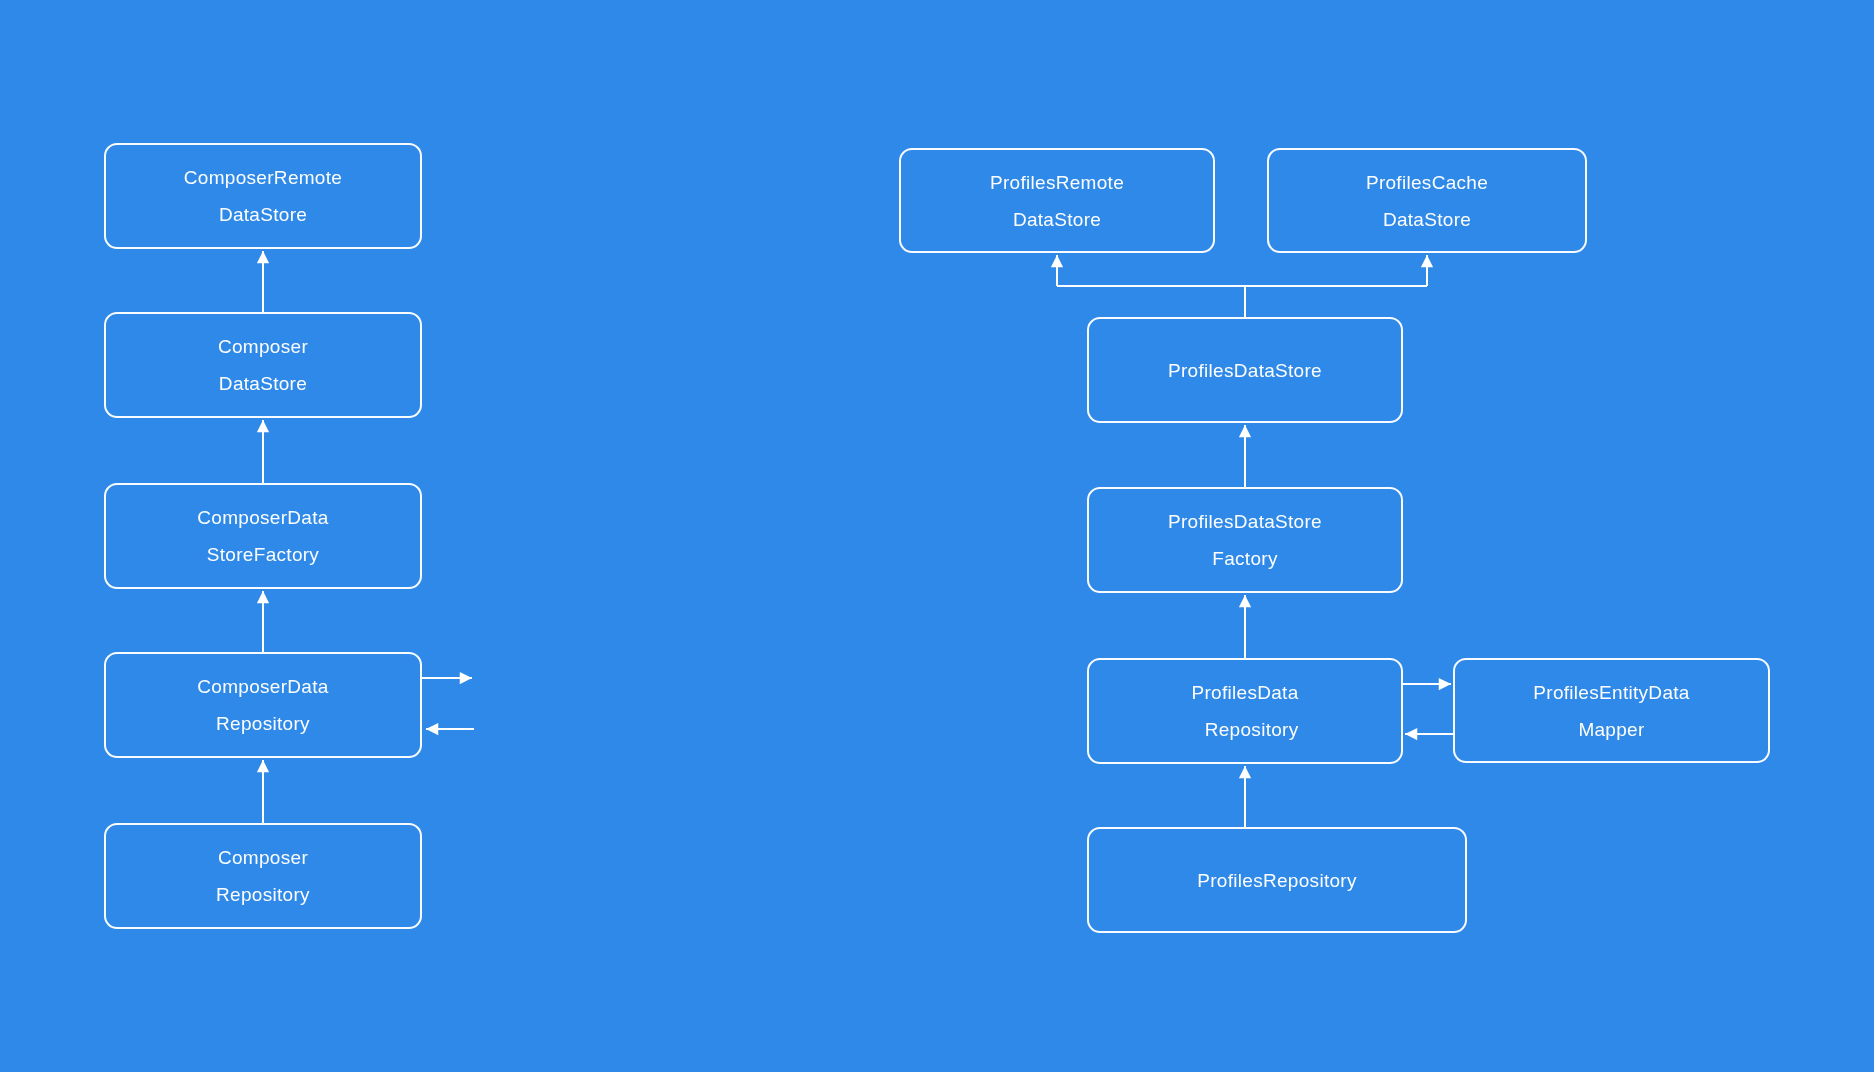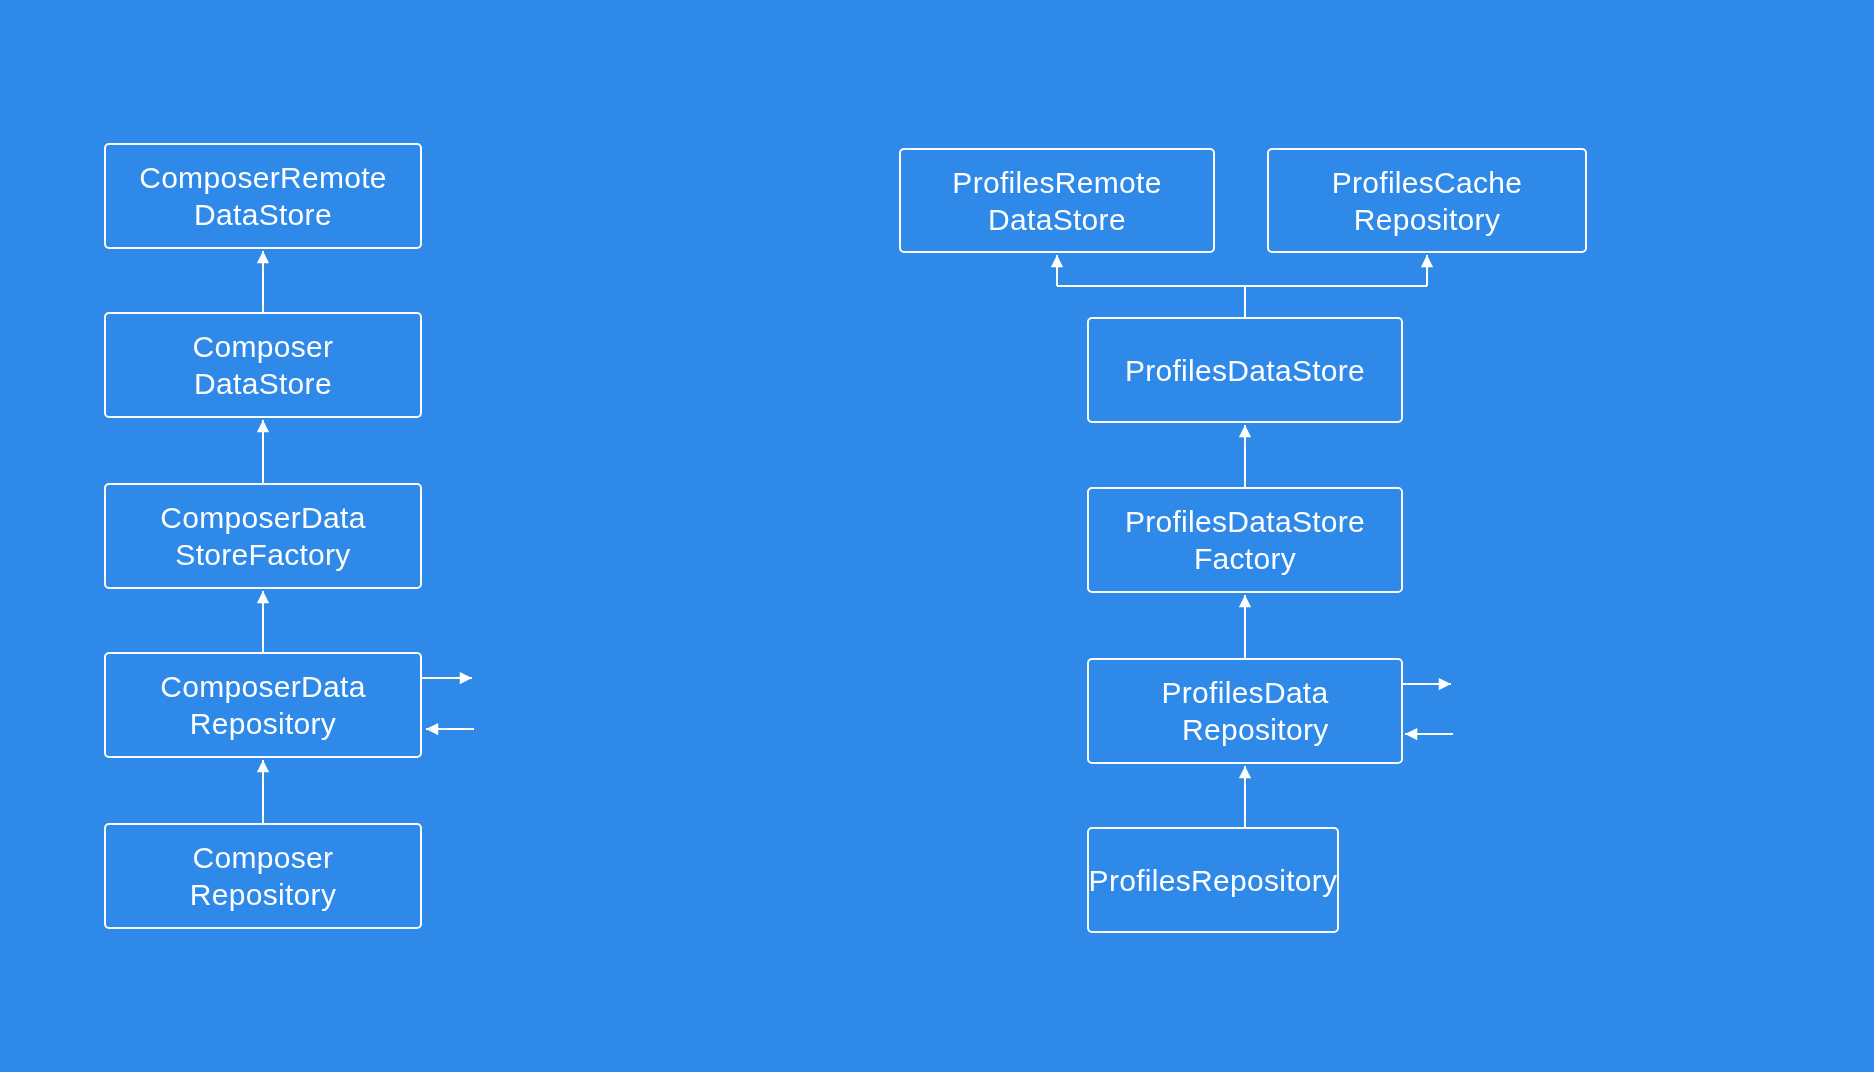--- a/index.html
+++ b/index.html
@@ -19,47 +19,47 @@
     position: absolute;
     left: 0;
     top: 0;
     width: 100%;
     height: 100%;
   }
   .node {
     position: absolute;
     box-sizing: border-box;
     border: 2px solid rgba(255,255,255,0.97);
-    border-radius: 5px;
+    border-radius: 13px;
     display: flex;
     align-items: center;
     justify-content: center;
     text-align: center;
     color: #FDFEFF;
-    font-size: 30px;
+    font-size: 19px;
     line-height: 37px;
     font-weight: 400;
     letter-spacing: 0.3px;
     white-space: pre-line;
   }
   
   .n1 { left: 104px; top: 143px; width: 318px; height: 106px; }
   .n2 { left: 104px; top: 312px; width: 318px; height: 106px; }
   .n3 { left: 104px; top: 483px; width: 318px; height: 106px; }
   .n4 { left: 104px; top: 652px; width: 318px; height: 106px; }
   .n5 { left: 104px; top: 823px; width: 318px; height: 106px; }
   .n6 { left: 474px; top: 652px; width: 318px; height: 106px; }
   
   .n7  { left: 899px;  top: 148px; width: 316px; height: 105px; text-align: center; }
   .n8  { left: 1267px; top: 148px; width: 320px; height: 105px; }
   .n9  { left: 1087px; top: 317px; width: 316px; height: 106px; }
   .n10 { left: 1087px; top: 487px; width: 316px; height: 106px; }
   .n11 { left: 1087px; top: 658px; width: 316px; height: 106px; text-align: right; }
   .n12 { left: 1453px; top: 658px; width: 317px; height: 105px; }
-  .n13 { left: 1087px; top: 827px; width: 252px; height: 106px; }
+  .n13 { left: 1087px; top: 827px; width: 380px; height: 106px; }
 </style>
 </head>
 <body>
 
 <div id="canvas">
 
   <svg id="edges" width="1874" height="1072" viewBox="0 0 1874 1072" xmlns="http://www.w3.org/2000/svg">
     <defs>
       <marker id="ah" viewBox="0 0 16 16" refX="15" refY="8" markerWidth="16" markerHeight="14" markerUnits="userSpaceOnUse" orient="auto">
         <path d="M1,1 L15,8 L1,15 Z" fill="#FFFFFF"></path>
@@ -95,21 +95,23 @@
   <div class="node n3">ComposerData
 StoreFactory</div>
   <div class="node n4">ComposerData
 Repository</div>
   <div class="node n5">Composer
 Repository</div>
 
   <div class="node n7">ProfilesRemote
 DataStore</div>
   <div class="node n8">ProfilesCache
-Repository</div>
+DataStore</div>
   <div class="node n9">ProfilesDataStore</div>
   <div class="node n10">ProfilesDataStore
 Factory</div>
   <div class="node n11">ProfilesData
 Repository</div>
+  <div class="node n12">ProfilesEntityData
+Mapper</div>
   <div class="node n13">ProfilesRepository</div>
 
 </div>
 
 </body></html>

